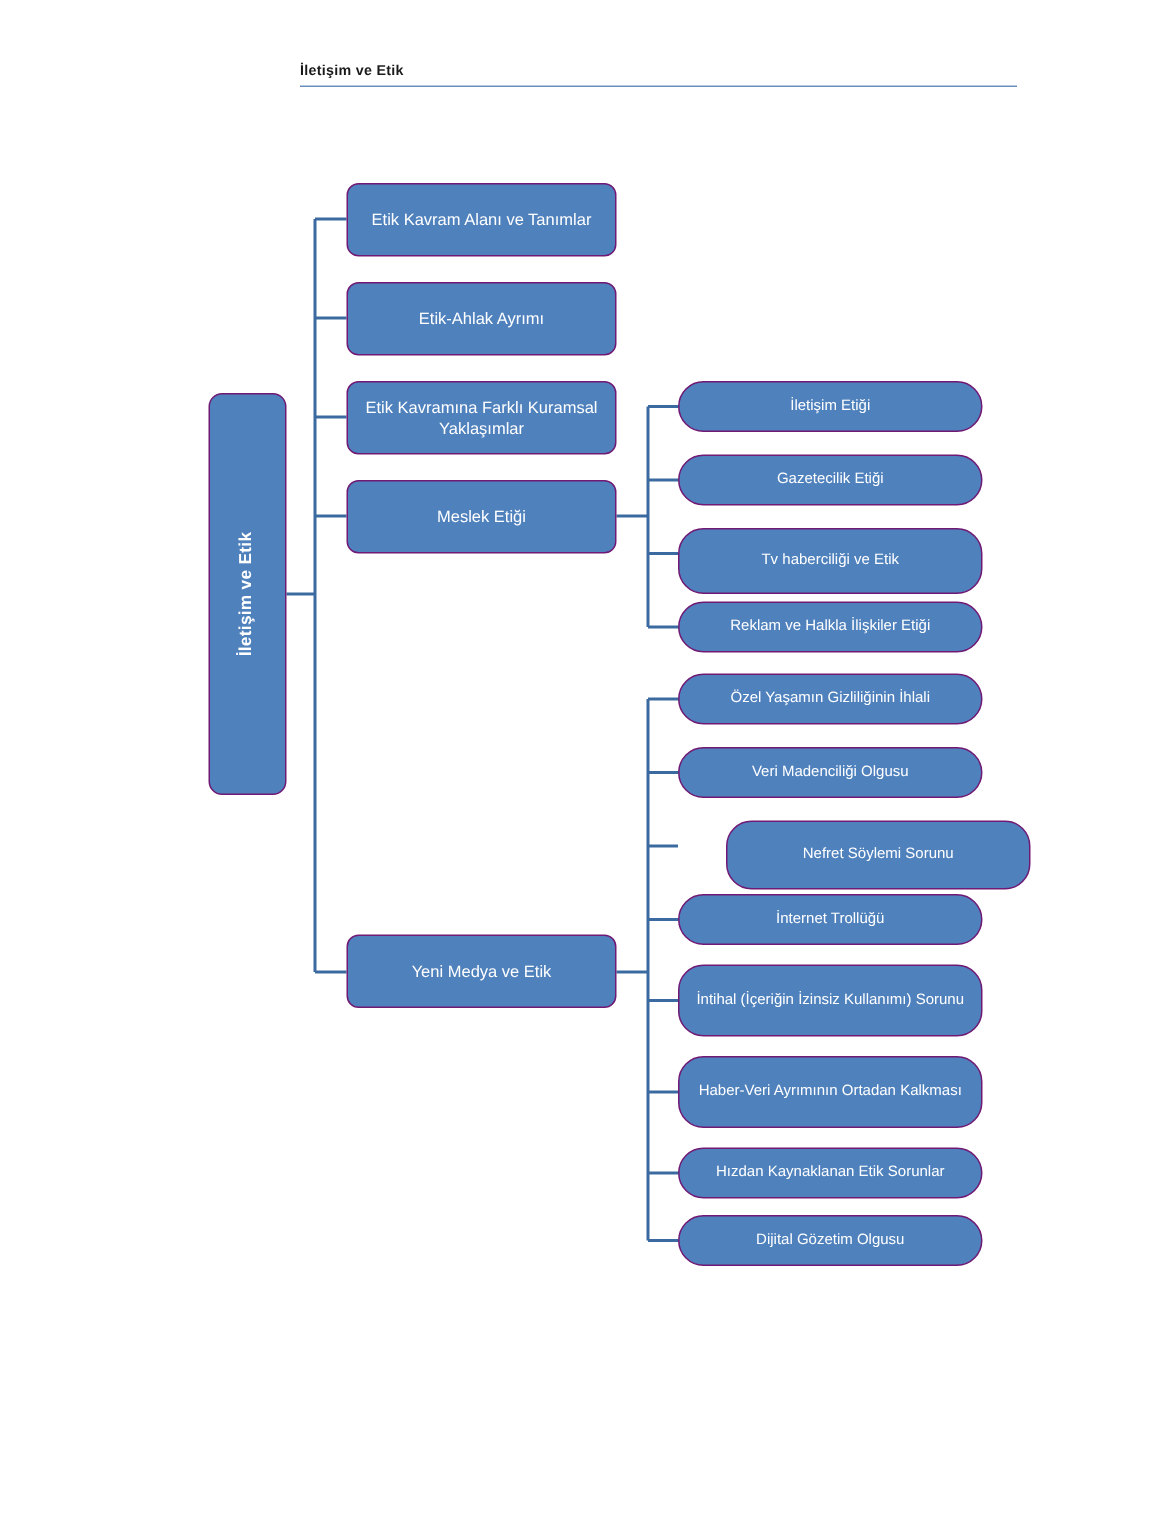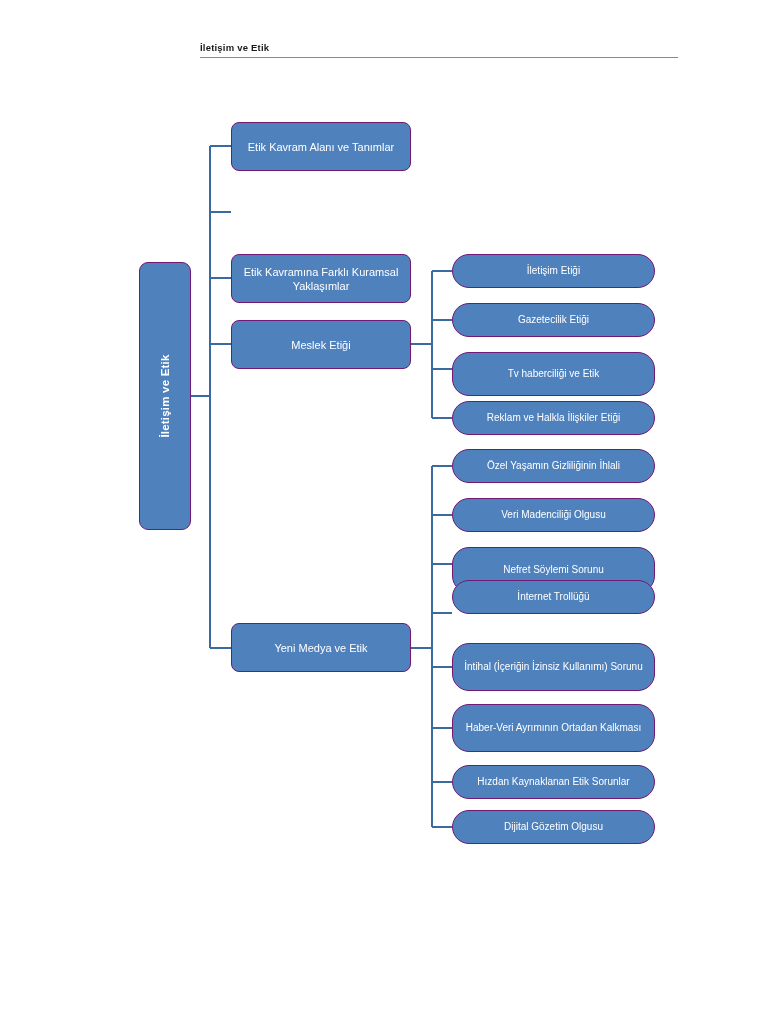--- a/index.html
+++ b/index.html
@@ -144,20 +144,23 @@
     </g>
   </svg>
 
   <div class="node node-root">
     <span class="root-label">İletişim ve Etik</span>
   </div>
 
   <div class="node node-l2" style="top:122px;height:49px;">
     <span>Etik Kavram Alanı ve Tanımlar</span>
   </div>
+  <div class="node node-l2" style="top:188px;height:49px;">
+    <span>Etik-Ahlak Ayrımı</span>
+  </div>
   <div class="node node-l2" style="top:254px;height:49px;">
     <span>Etik Kavramına Farklı Kuramsal Yaklaşımlar</span>
   </div>
   <div class="node node-l2" style="top:623px;height:49px;">
     <span>Yeni Medya ve Etik</span>
   </div>
   <div class="node node-l2" style="top:320px;height:49px;">
     <span>Meslek Etiği</span>
   </div>
 
@@ -173,24 +176,24 @@
   <div class="node node-l3" style="top:401px;height:34px;">
     <span>Reklam ve Halkla İlişkiler Etiği</span>
   </div>
 
   <div class="node node-l3" style="top:449px;height:34px;">
     <span>Özel Yaşamın Gizliliğinin İhlali</span>
   </div>
   <div class="node node-l3" style="top:498px;height:34px;">
     <span>Veri Madenciliği Olgusu</span>
   </div>
-  <div class="node node-l3" style="top:547px;height:46px;">
+  <div class="node node-l3" style="top:547px;height:46px;margin-left:32px;">
     <span>Nefret Söylemi Sorunu</span>
   </div>
-  <div class="node node-l3" style="top:580px;height:34px;">
+  <div class="node node-l3" style="top:596px;height:34px;">
     <span>İnternet Trollüğü</span>
   </div>
   <div class="node node-l3" style="top:643px;height:48px;">
     <span>İntihal (İçeriğin İzinsiz Kullanımı) Sorunu</span>
   </div>
   <div class="node node-l3" style="top:765px;height:34px;">
     <span>Hızdan Kaynaklanan Etik Sorunlar</span>
   </div>
   <div class="node node-l3" style="top:704px;height:48px;">
     <span>Haber-Veri Ayrımının Ortadan Kalkması</span>

